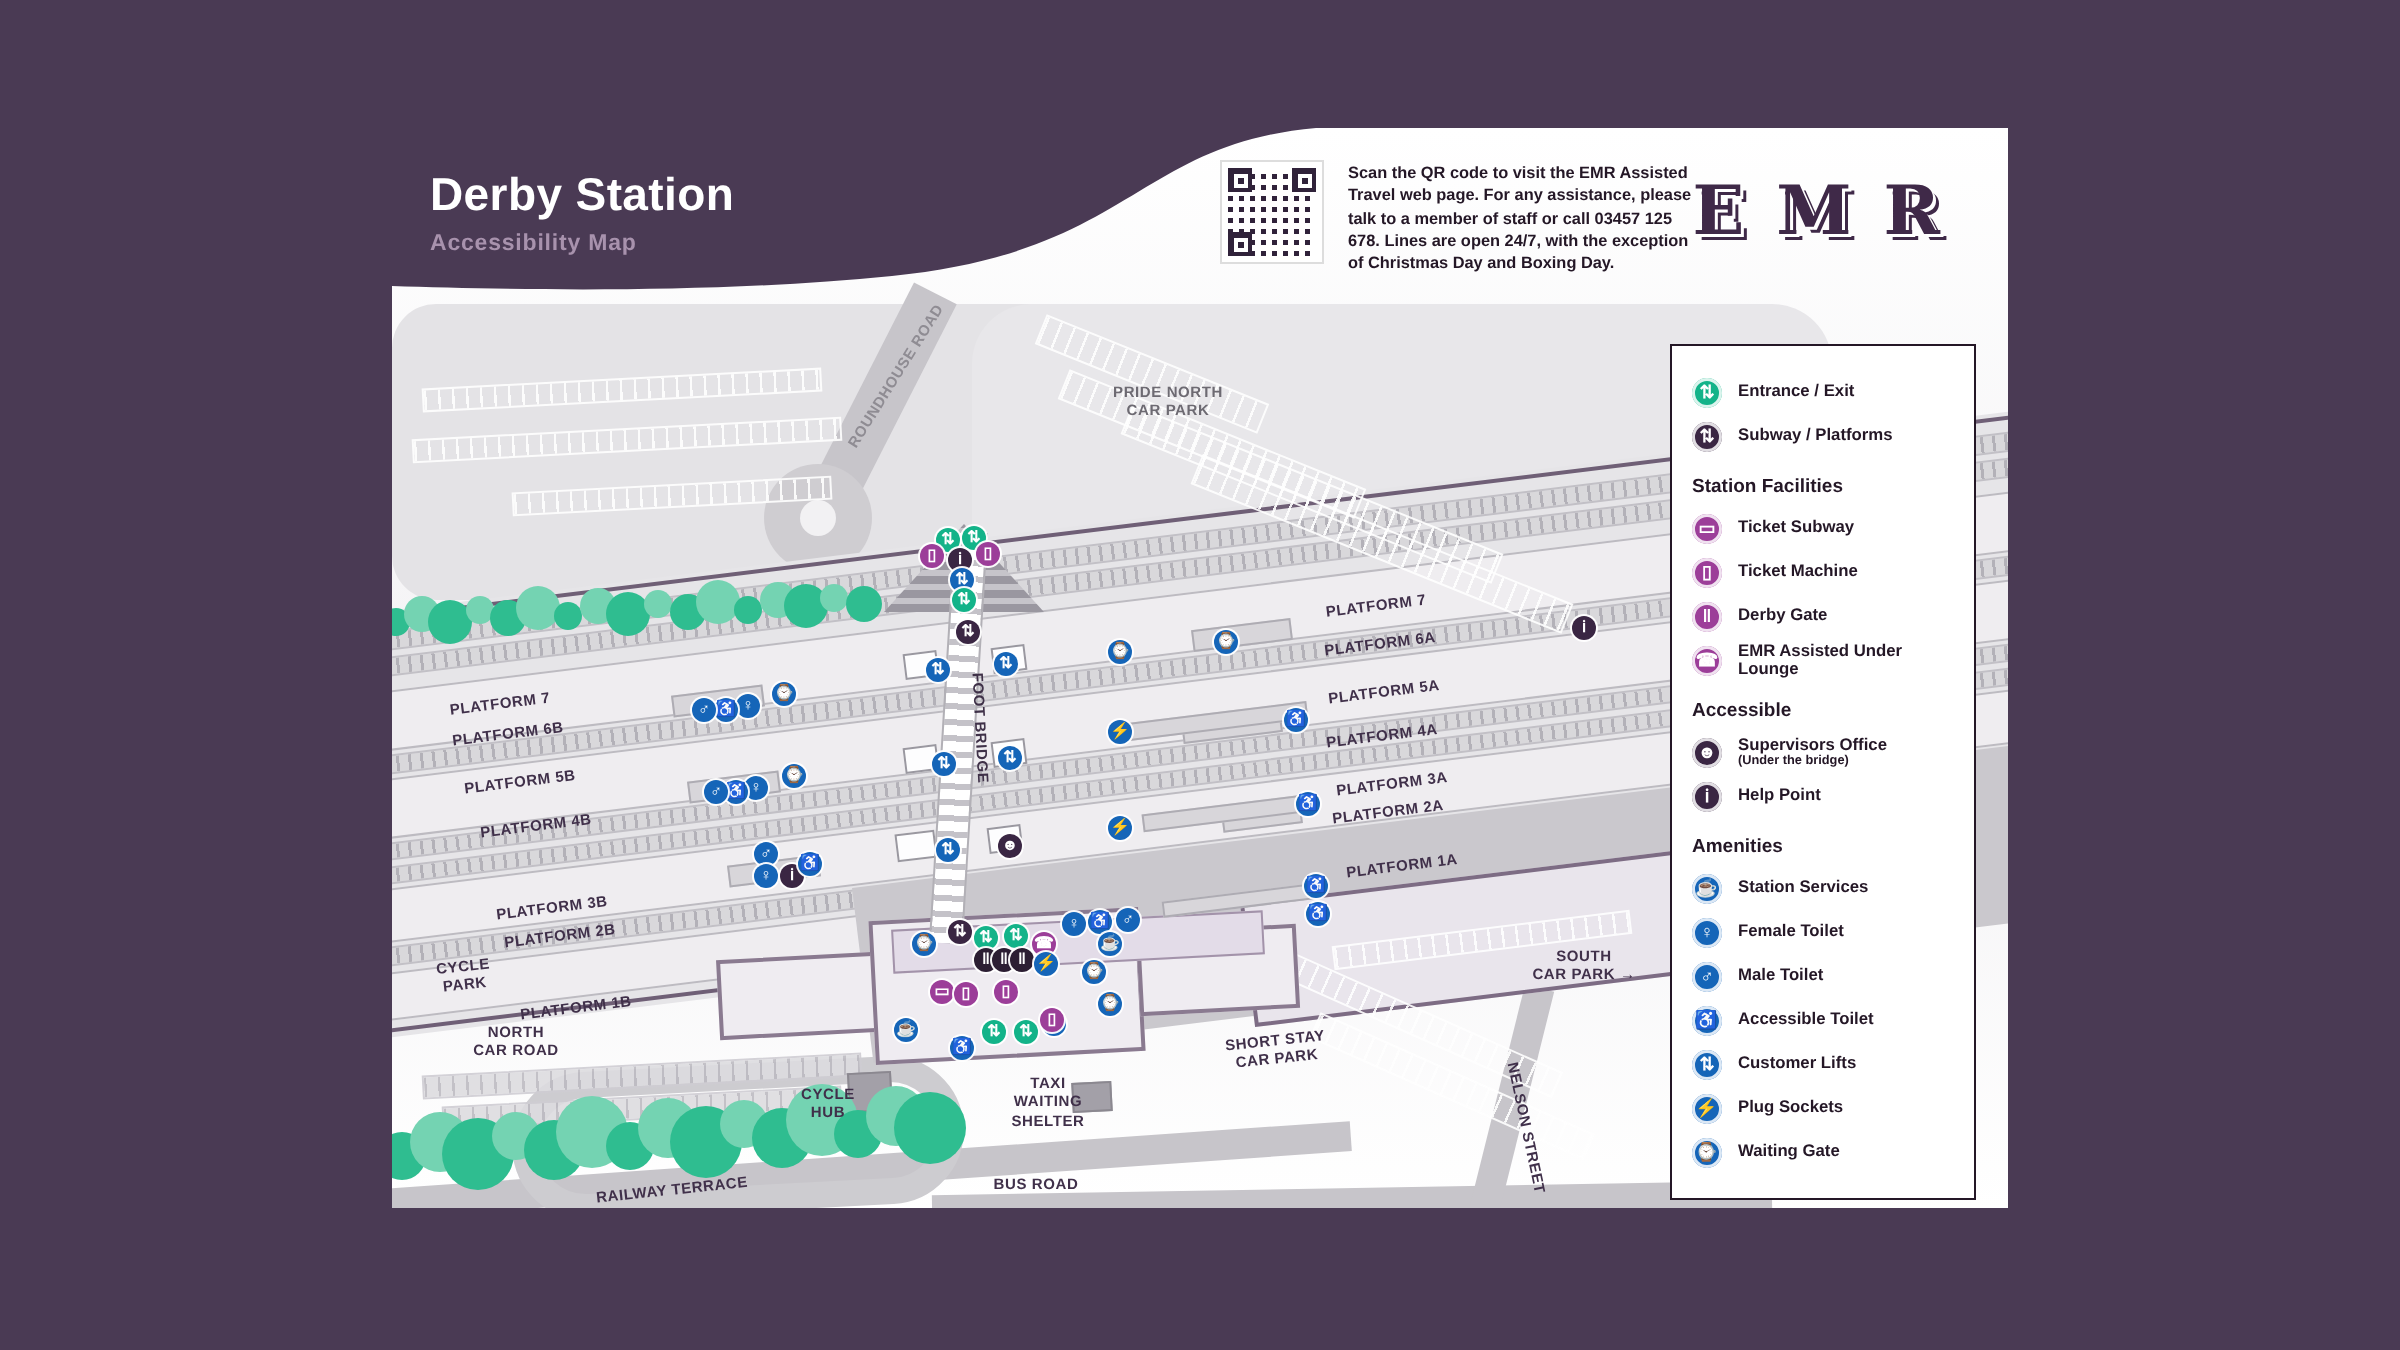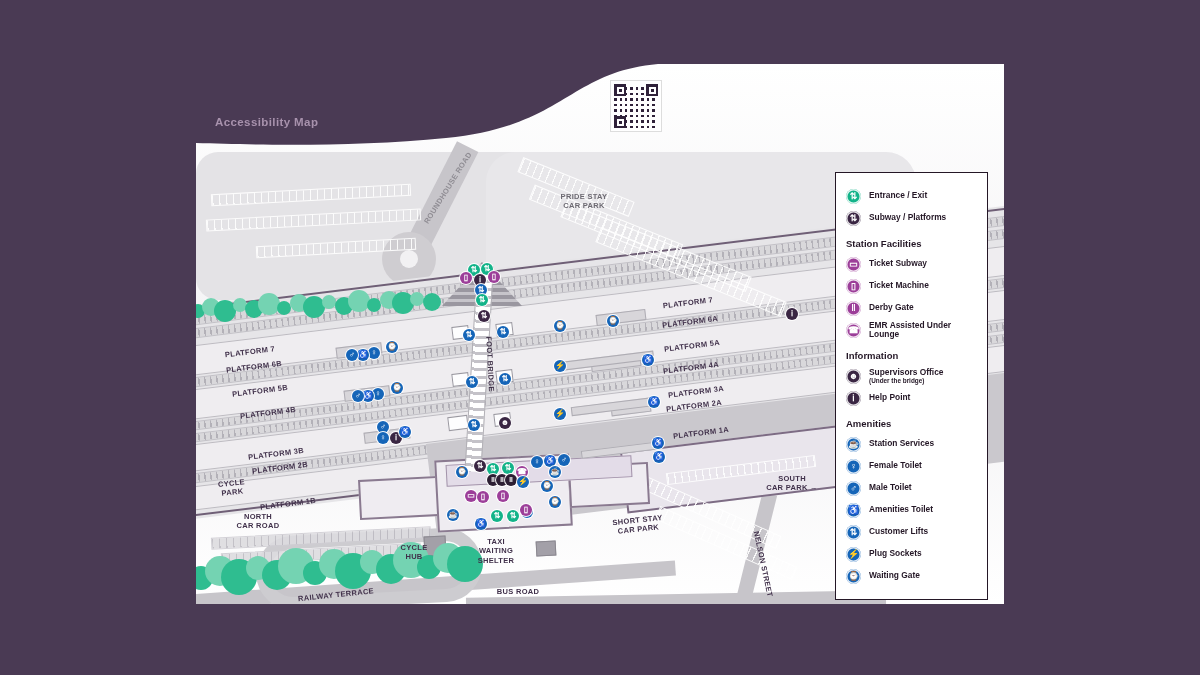--- a/index.html
+++ b/index.html
@@ -175,30 +175,30 @@
           <div class="mlabel" style="left: 500px; top: 328px; transform: translate(-50%, -50%) rotate(-7deg);">PLATFORM 3A</div>
           <div class="mlabel" style="left: 498px; top: 342px; transform: translate(-50%, -50%) rotate(-7deg);">PLATFORM 2A</div>
           <div class="mlabel" style="left: 505px; top: 369px; transform: translate(-50%, -50%) rotate(-7deg);">PLATFORM 1A</div>
           <div class="mlabel" style="left: 36px; top: 424px; transform: translate(-50%, -50%) rotate(-6deg);">CYCLE
 PARK</div>
           <div class="mlabel" style="left: 62px; top: 457px; transform: translate(-50%, -50%) rotate(0deg);">NORTH
 CAR ROAD</div>
           <div class="mlabel" style="left: 218px; top: 488px; transform: translate(-50%, -50%) rotate(0deg);">CYCLE
 HUB</div>
           <div class="mlabel" style="left: 140px; top: 531px; transform: translate(-50%, -50%) rotate(-6deg);">RAILWAY TERRACE</div>
-          <div class="mlabel" style="left: 300px; top: 487px; transform: translate(-50%, -50%) rotate(0deg);">TAXI
+          <div class="mlabel" style="left: 328px; top: 487px; transform: translate(-50%, -50%) rotate(0deg);">TAXI
 WAITING
 SHELTER</div>
           <div class="mlabel" style="left: 322px; top: 528px; transform: translate(-50%, -50%) rotate(0deg);">BUS ROAD</div>
           <div class="mlabel" style="left: 442px; top: 461px; transform: translate(-50%, -50%) rotate(-6deg);">SHORT STAY
 CAR PARK</div>
           <div class="mlabel" style="left: 596px; top: 419px; transform: translate(-50%, -50%) rotate(0deg);">SOUTH
 CAR PARK →</div>
           <div class="mlabel" style="left: 567px; top: 500px; transform: translate(-50%, -50%) rotate(78deg);">NELSON STREET</div>
-          <div class="mlabel" style="left: 388px; top: 137px; transform: translate(-50%, -50%) rotate(0deg); color: rgb(109, 106, 114);">PRIDE STAY
+          <div class="mlabel" style="left: 388px; top: 137px; transform: translate(-50%, -50%) rotate(0deg); color: rgb(109, 106, 114);">PRIDE NORTH
 CAR PARK</div>
           <div class="mlabel" style="left: 252px; top: 124px; transform: translate(-50%, -50%) rotate(-58deg); color: rgb(143, 140, 147);">ROUNDHOUSE ROAD</div>
           <div class="mlabel" style="left: 294px; top: 300px; transform: translate(-50%, -50%) rotate(87deg); color: rgb(63, 49, 72);">FOOT BRIDGE</div>
           <div class="micon" style="left: 278px; top: 206px; background: rgb(19, 179, 137);">⇅</div>
           <div class="micon" style="left: 291px; top: 205px; background: rgb(19, 179, 137);">⇅</div>
           <div class="micon" style="left: 270px; top: 214px; background: rgb(156, 62, 153);">▯</div>
           <div class="micon" style="left: 298px; top: 213px; background: rgb(156, 62, 153);">▯</div>
           <div class="micon" style="left: 284px; top: 216px; background: rgb(58, 38, 67);">ℹ</div>
           <div class="micon" style="left: 285px; top: 226px; background: rgb(21, 101, 184);">⇅</div>
           <div class="micon" style="left: 286px; top: 236px; background: rgb(19, 179, 137);">⇅</div>
@@ -253,27 +253,30 @@
           <div class="micon" style="left: 285px; top: 460px; background: rgb(21, 101, 184);">♿</div>
           <div class="micon" style="left: 301px; top: 452px; background: rgb(19, 179, 137);">⇅</div>
           <div class="micon" style="left: 317px; top: 452px; background: rgb(19, 179, 137);">⇅</div>
           <div class="micon" style="left: 330px; top: 446px; background: rgb(156, 62, 153);">▯</div>
         </div>
     </div>
 
     <svg id="swoosh" width="470" height="95" viewBox="0 0 470 95">
       <path d="M0 0 L462 0 C372 8 370 62 250 74 C160 83 62 81 0 79 Z" fill="#4a3a54"></path>
     </svg>
+    <div id="title">Derby Station</div>
     <div id="subtitle">Accessibility Map</div>
     <div id="qrbox">
       <div id="qrgrid"></div>
       <div class="qm" style="left:3px;top:3px;"></div>
       <div class="qm" style="right:3px;top:3px;"></div>
       <div class="qm" style="left:3px;bottom:3px;"></div>
     </div>
+    <div id="qrtext">Scan the QR code to visit the EMR Assisted Travel web page. For any assistance, please talk to a member of staff or call 03457 125 678. Lines are open 24/7, with the exception of Christmas Day and Boxing Day.</div>
+    <div id="logo">EMR</div>
 
     <div id="legend">
         <div class="lg-item">
           <div class="lg-ic" style="background: rgb(19, 179, 137);">⇅</div>
           <div class="lg-tx">Entrance / Exit</div>
         </div>
         <div class="lg-item">
           <div class="lg-ic" style="background: rgb(58, 38, 67);">⇅</div>
           <div class="lg-tx">Subway / Platforms</div>
         </div>
@@ -287,21 +290,21 @@
           <div class="lg-tx">Ticket Machine</div>
         </div>
         <div class="lg-item">
           <div class="lg-ic" style="background: rgb(156, 62, 153);">‖</div>
           <div class="lg-tx">Derby Gate</div>
         </div>
         <div class="lg-item">
           <div class="lg-ic" style="background: rgb(156, 62, 153);">☎</div>
           <div class="lg-tx">EMR Assisted Under Lounge</div>
         </div>
-        <div class="lg-head">Information</div>
+        <div class="lg-head">Accessible</div>
         <div class="lg-item">
           <div class="lg-ic" style="background: rgb(58, 38, 67);">☻</div>
           <div class="lg-tx">Supervisors Office<br><div class="lg-sub">(Under the bridge)</div></div>
         </div>
         <div class="lg-item">
           <div class="lg-ic" style="background: rgb(58, 38, 67);">ℹ</div>
           <div class="lg-tx">Help Point</div>
         </div>
         <div class="lg-head">Amenities</div>
         <div class="lg-item">
@@ -311,21 +314,21 @@
         <div class="lg-item">
           <div class="lg-ic" style="background: rgb(21, 101, 184);">♀</div>
           <div class="lg-tx">Female Toilet</div>
         </div>
         <div class="lg-item">
           <div class="lg-ic" style="background: rgb(21, 101, 184);">♂</div>
           <div class="lg-tx">Male Toilet</div>
         </div>
         <div class="lg-item">
           <div class="lg-ic" style="background: rgb(21, 101, 184);">♿</div>
-          <div class="lg-tx">Amenities Toilet</div>
+          <div class="lg-tx">Accessible Toilet</div>
         </div>
         <div class="lg-item">
           <div class="lg-ic" style="background: rgb(21, 101, 184);">⇅</div>
           <div class="lg-tx">Customer Lifts</div>
         </div>
         <div class="lg-item">
           <div class="lg-ic" style="background: rgb(21, 101, 184);">⚡</div>
           <div class="lg-tx">Plug Sockets</div>
         </div>
         <div class="lg-item">

